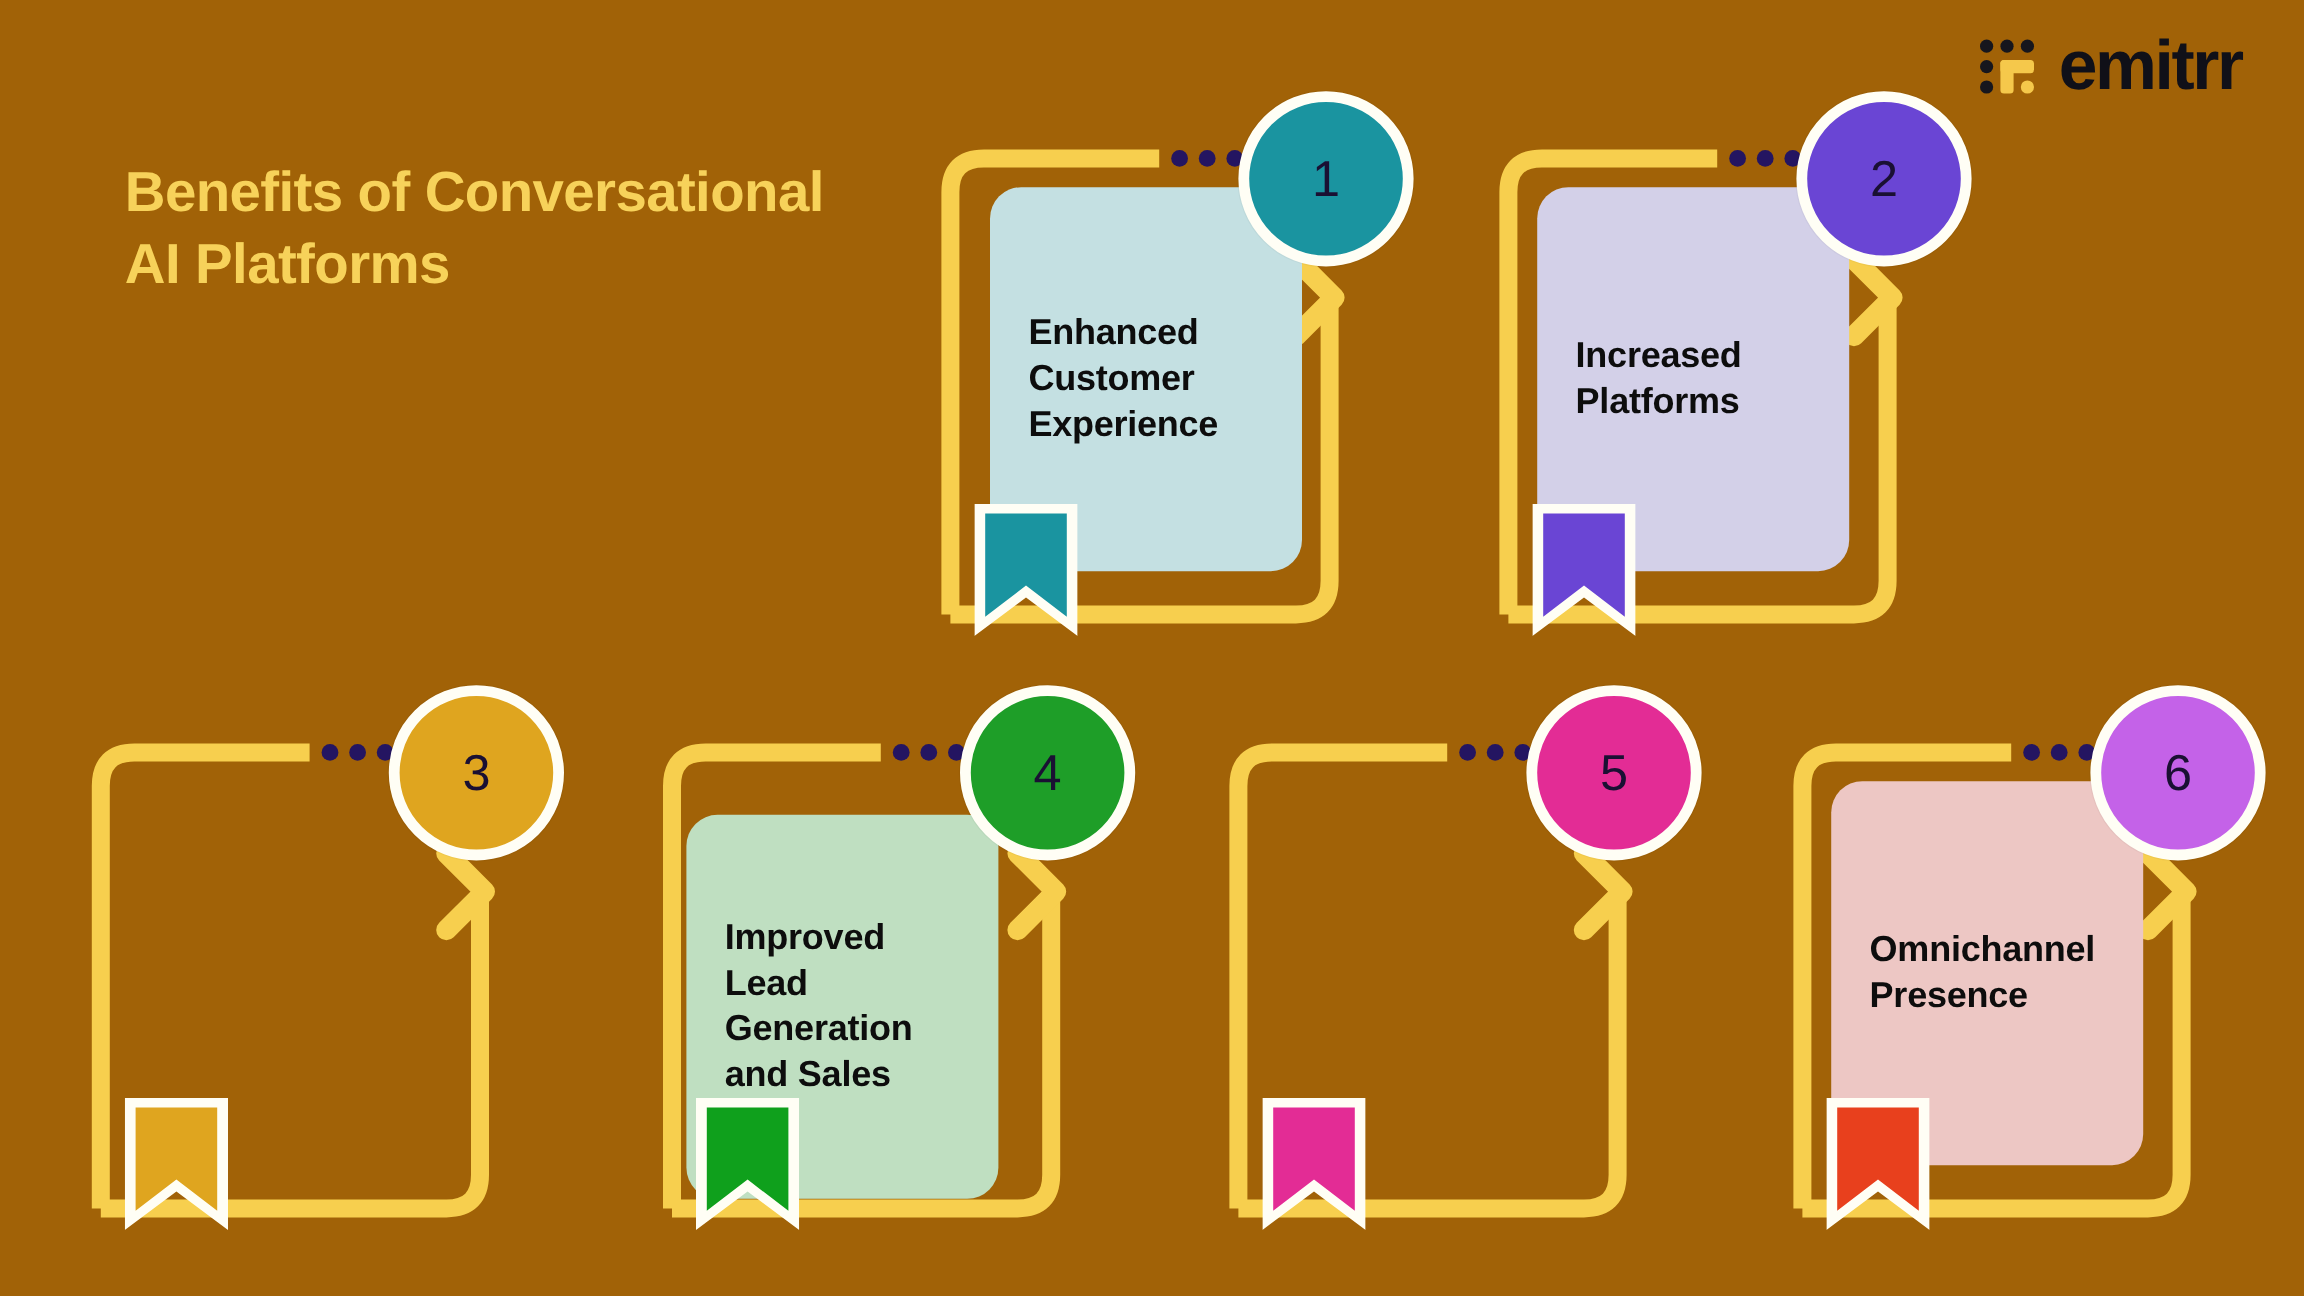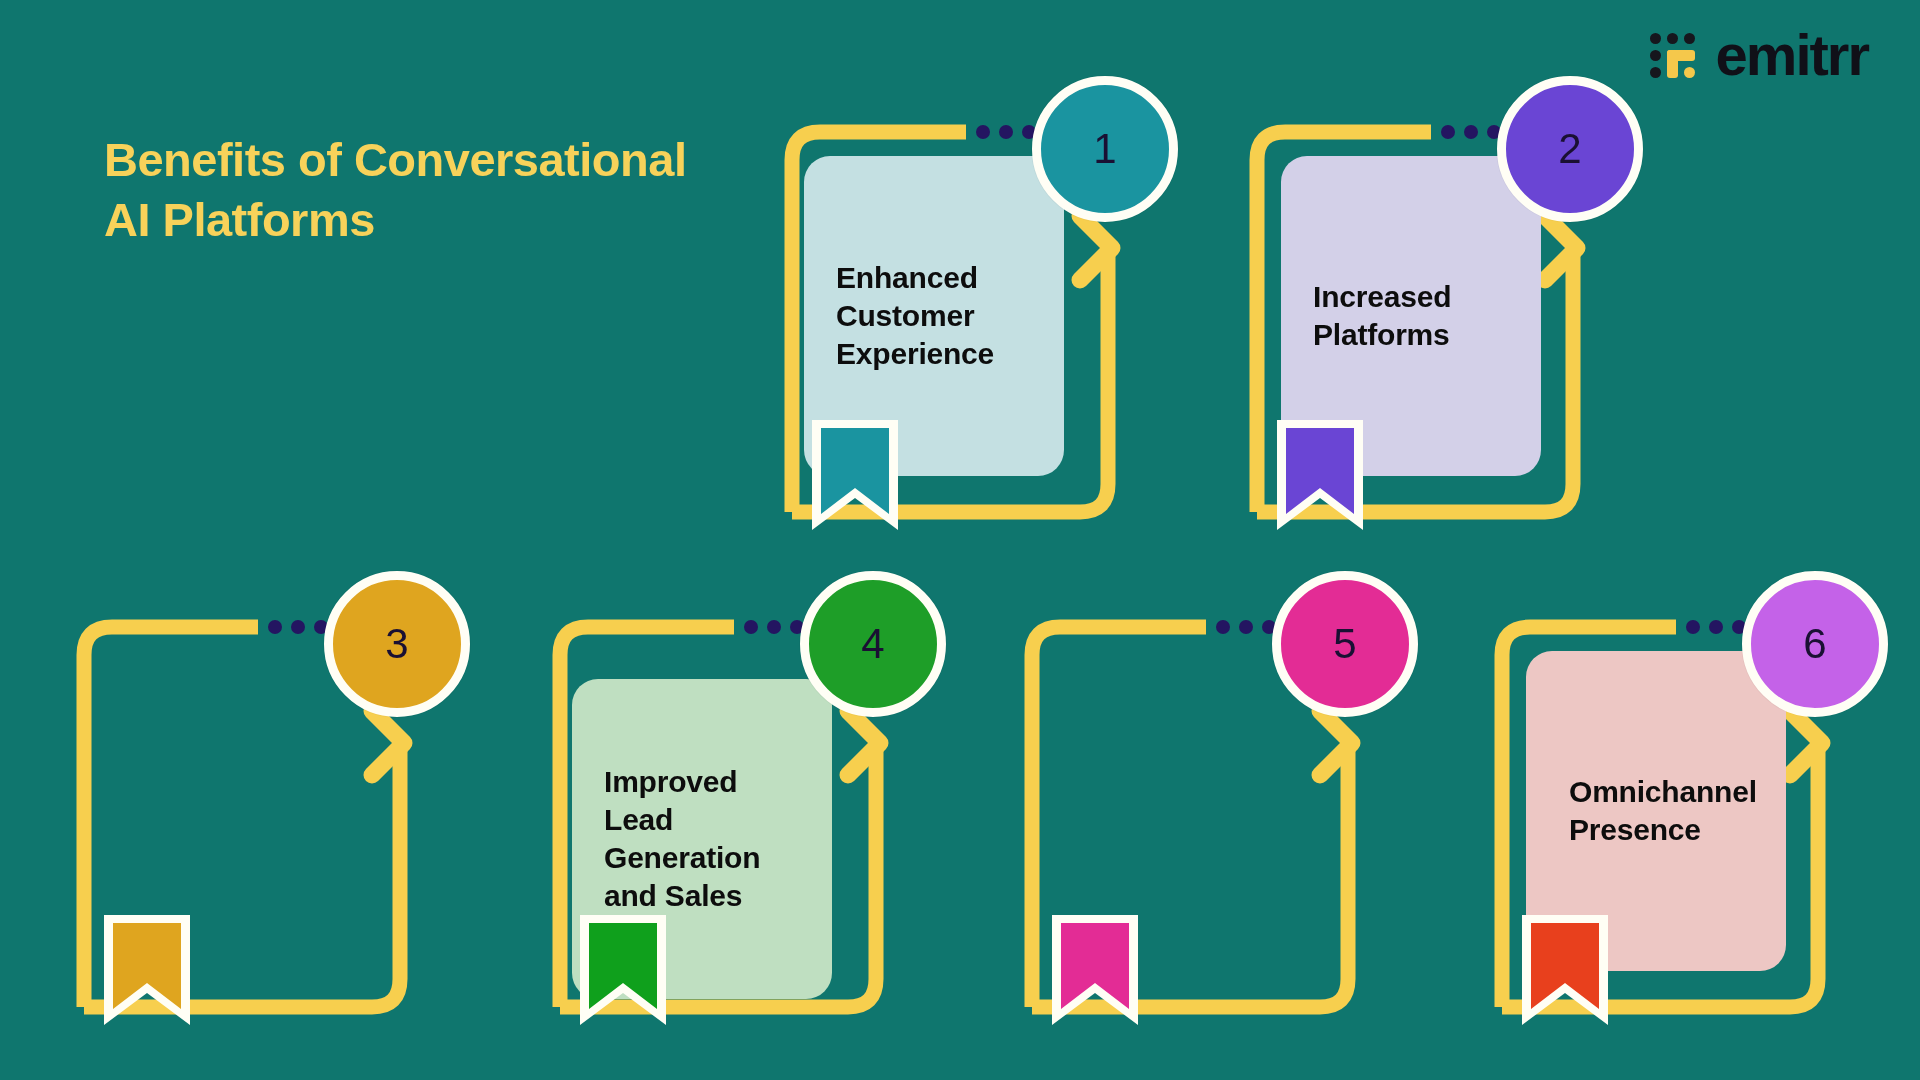--- a/index.html
+++ b/index.html
@@ -6,21 +6,21 @@
   * { margin:0; padding:0; box-sizing:border-box; }
   html, body {
     width:1920px; height:1080px;
     overflow:hidden;
     background:#FFFEF5;
     font-family:"Liberation Sans", sans-serif;
   }
   #stage {
     position:relative;
     width:1920px; height:1080px;
-    background:#0f766e;
+    background:#a16207;
   }
 
   
   .logo {
     position:absolute;
     top:26px; right:52px;
     display:flex; align-items:center; gap:16px;
   }
   .logo-mark { position:relative; width:50px; height:48px; }
   .logo-mark .d {
@@ -121,21 +121,21 @@
   </div>
 
   <h1 class="title">Benefits of Conversational AI Platforms</h1>
 
   <div class="unit" style="left:780px; top:100px; width:420px; height:420px;">
     <svg class="bracket" viewBox="0 0 420 420">
       <path d="M12 412 L12 60 Q12 32 40 32 L186 32" fill="none" stroke="#F7CF4E" stroke-width="15" stroke-linecap="butt"></path>
       <path d="M12 412 L300 412 Q328 412 328 384 L328 152" fill="none" stroke="#F7CF4E" stroke-width="15"></path>
       <path d="M300 180 L332 148 L300 116" fill="none" stroke="#F7CF4E" stroke-width="17" stroke-linecap="round" stroke-linejoin="round"></path>
     </svg>
-    <div class="card" style="left:24px; top:56px; width:260px; height:320px; background:#C4E0E2;">
+    <div class="card" style="left:45px; top:56px; width:260px; height:320px; background:#C4E0E2;">
       <div class="card-text">Enhanced
 Customer
 Experience</div>
     </div>
     <div class="dots" style="left:196px; top:25px;">
         <i></i>
         <i></i>
         <i></i>
       </div>
     <div class="num-circle" style="left:252px; top:-24px; width:146px; height:146px; background:#1A94A0;">
@@ -236,21 +236,21 @@
       <path d="M9 8 H77 V94 L43 68 L9 94 Z" fill="#E32C95"></path>
     </svg>
   </div>
 
   <div class="unit" style="left:1490px; top:595px; width:420px; height:420px;">
     <svg class="bracket" viewBox="0 0 420 420">
       <path d="M12 412 L12 60 Q12 32 40 32 L186 32" fill="none" stroke="#F7CF4E" stroke-width="15"></path>
       <path d="M12 412 L300 412 Q328 412 328 384 L328 152" fill="none" stroke="#F7CF4E" stroke-width="15"></path>
       <path d="M300 180 L332 148 L300 116" fill="none" stroke="#F7CF4E" stroke-width="17" stroke-linecap="round" stroke-linejoin="round"></path>
     </svg>
-    <div class="card" style="left:36px; top:56px; width:260px; height:320px; background:#EDC7C4;padding-left:11px;">
+    <div class="card" style="left:36px; top:56px; width:260px; height:320px; background:#EDC7C4;">
       <div class="card-text">Omnichannel
 Presence</div>
     </div>
     <div class="dots" style="left:196px; top:25px;">
         <i></i>
         <i></i>
         <i></i>
       </div>
     <div class="num-circle" style="left:252px; top:-24px; width:146px; height:146px; background:#C462E8;">
       <span>6</span>

